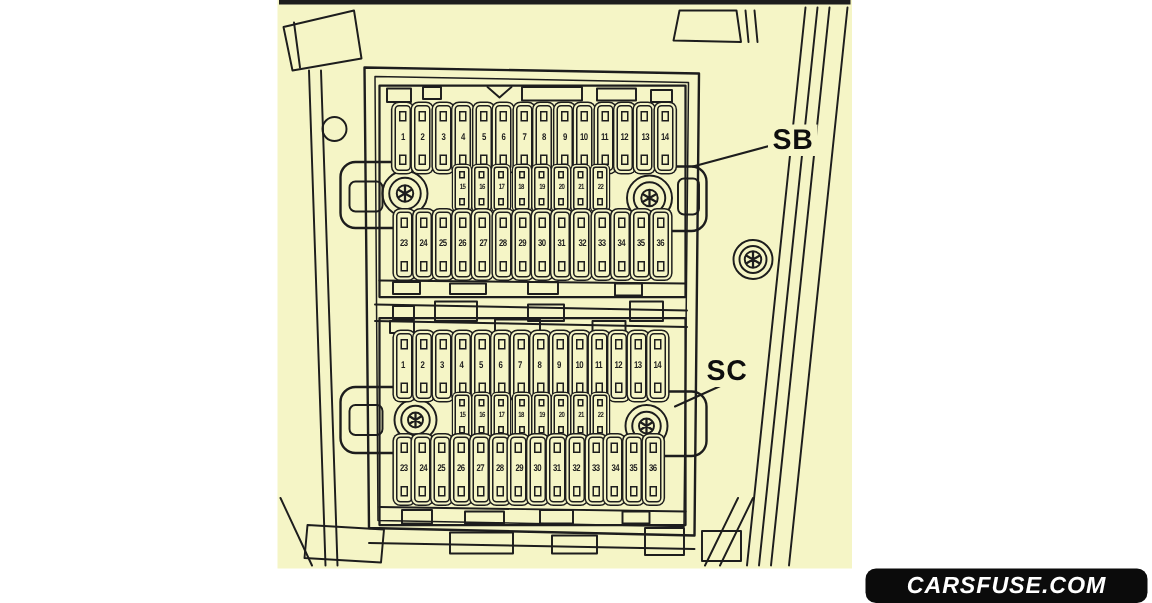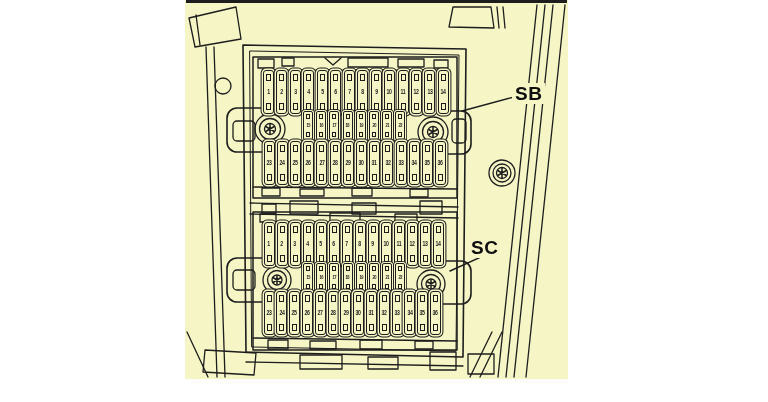--- a/index.html
+++ b/index.html
@@ -170,20 +170,21 @@
       </g>
 
       <path d="M514 97 L462 111" stroke-width="1.4"></path>
       <path d="M492 252 L450 271" stroke-width="1.4"></path>
     </g>
   </svg>
 
   <div class="callout sb">SB</div>
   <div class="callout sc">SC</div>
 
+  <div class="watermark">CARSFUSE.COM</div>
 <div class="fuse big" style="left: 263px; top: 70px; width: 11px; height: 44px;">
       <span class="win"></span>
       <span class="num">1</span>
       <span class="win"></span>
     </div>
     <div class="fuse big" style="left: 276.45px; top: 70px; width: 11px; height: 44px;">
       <span class="win"></span>
       <span class="num">2</span>
       <span class="win"></span>
     </div>

